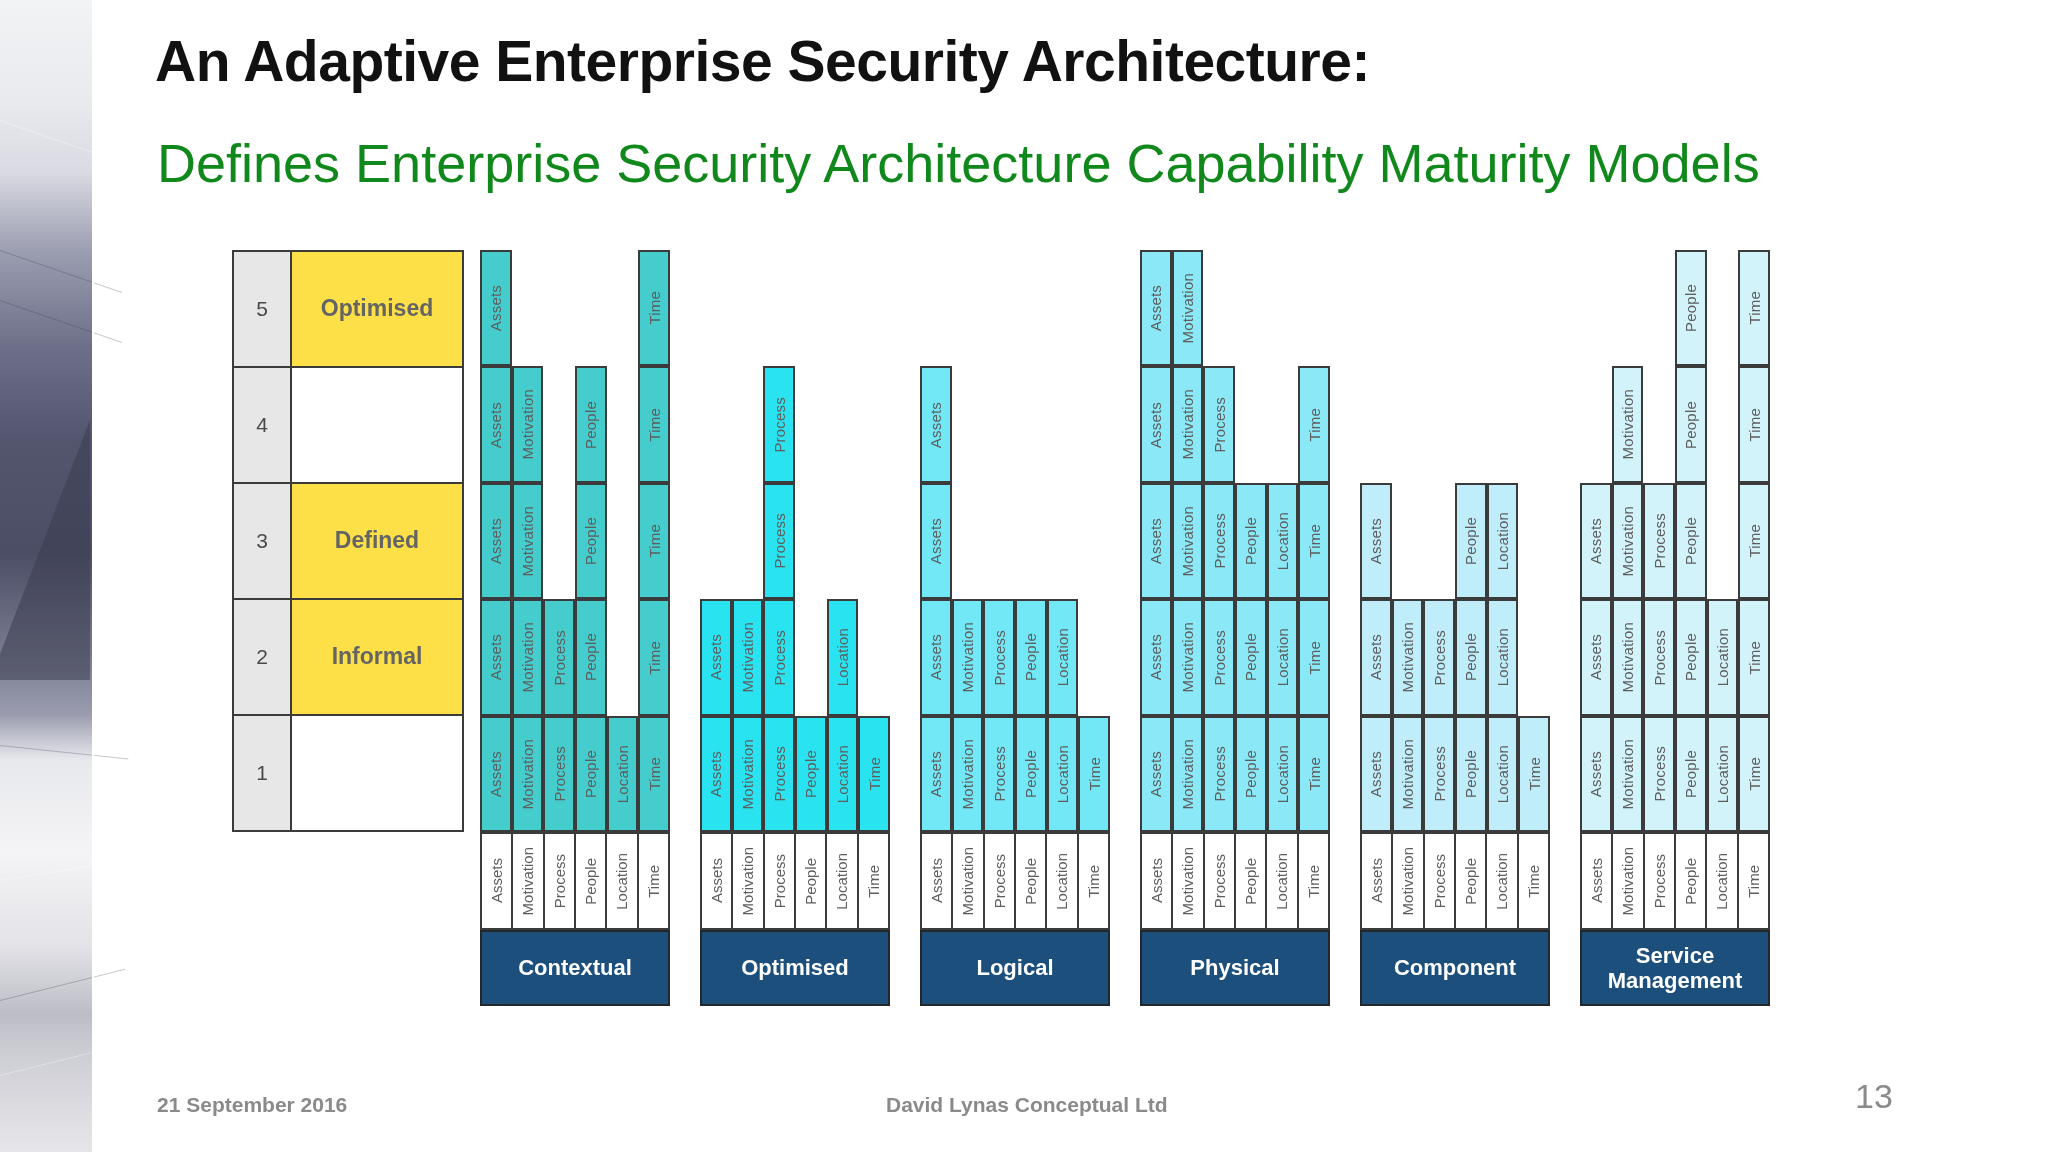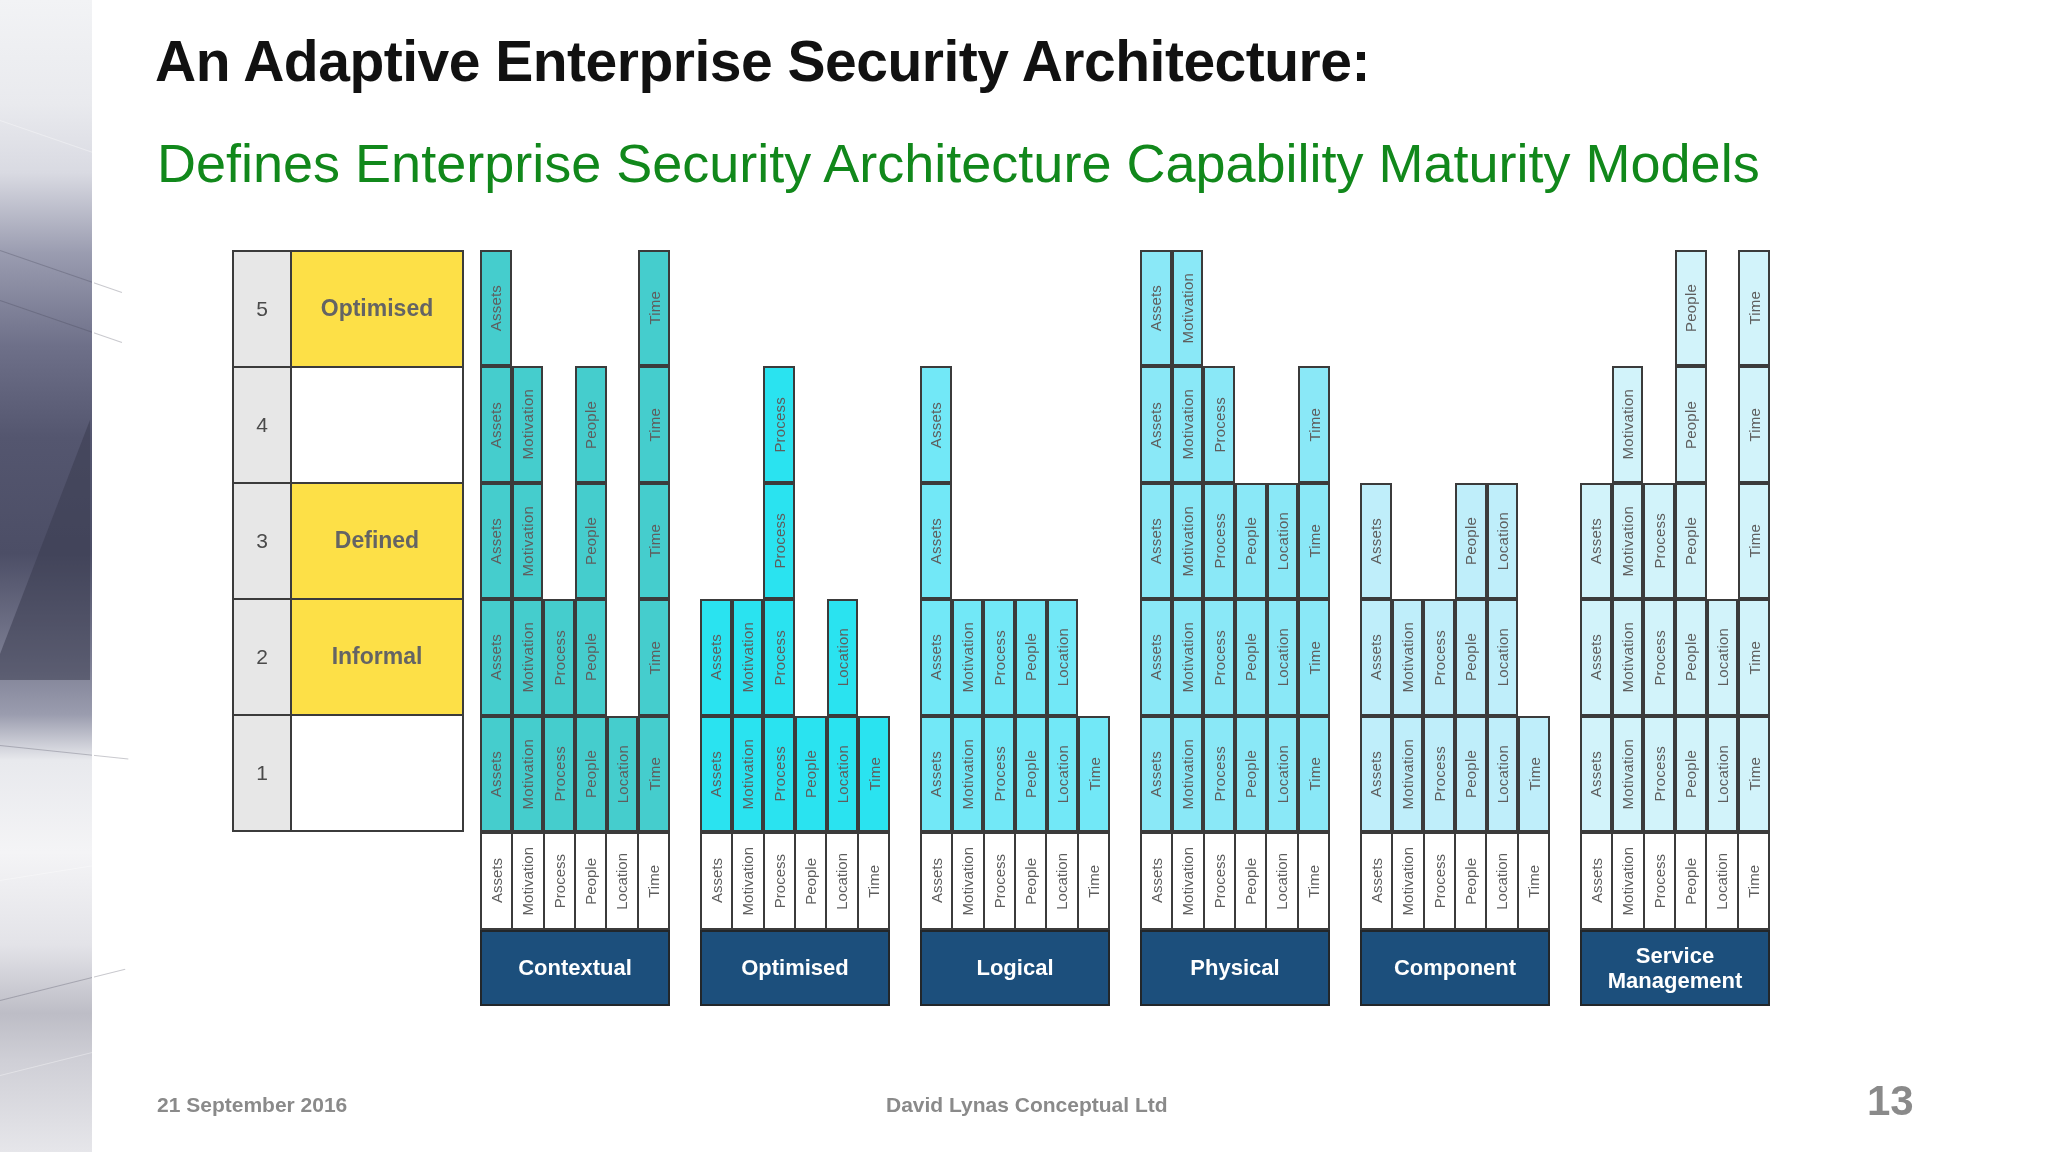--- a/index.html
+++ b/index.html
@@ -94,21 +94,21 @@
   .ghead{
     position:absolute;left:0;top:680px;width:190px;height:76px;
     background:#1c4f7c;border:2px solid #22272b;box-sizing:border-box;
     display:flex;align-items:center;justify-content:center;
     color:#ffffff;font-size:22px;font-weight:bold;text-align:center;line-height:1.15;
   }
 
   
   #footer-date{position:absolute;left:157px;top:1093px;font-size:21px;color:#8a8a8a;font-weight:bold;}
   #footer-company{position:absolute;left:886px;top:1093px;font-size:21px;color:#8a8a8a;font-weight:bold;}
-  #footer-page{position:absolute;left:1855px;top:1077px;font-size:42px;color:#8a8a8a;font-weight:bold;margin-left:12px;}
+  #footer-page{position:absolute;left:1855px;top:1077px;font-size:34px;color:#8a8a8a;font-weight:normal;}
 </style>
 </head>
 <body>
 
 <div id="photo-strip">
   <div class="ln" style="top:120px;  transform:rotate(19deg);"></div>
   <div class="lnd" style="top:250px;  transform:rotate(19deg);"></div>
   <div class="lnd" style="top:300px;  transform:rotate(19deg);"></div>
   <div class="tri"></div>
   <div class="lnd" style="top:745px;  transform:rotate(6deg);"></div>

